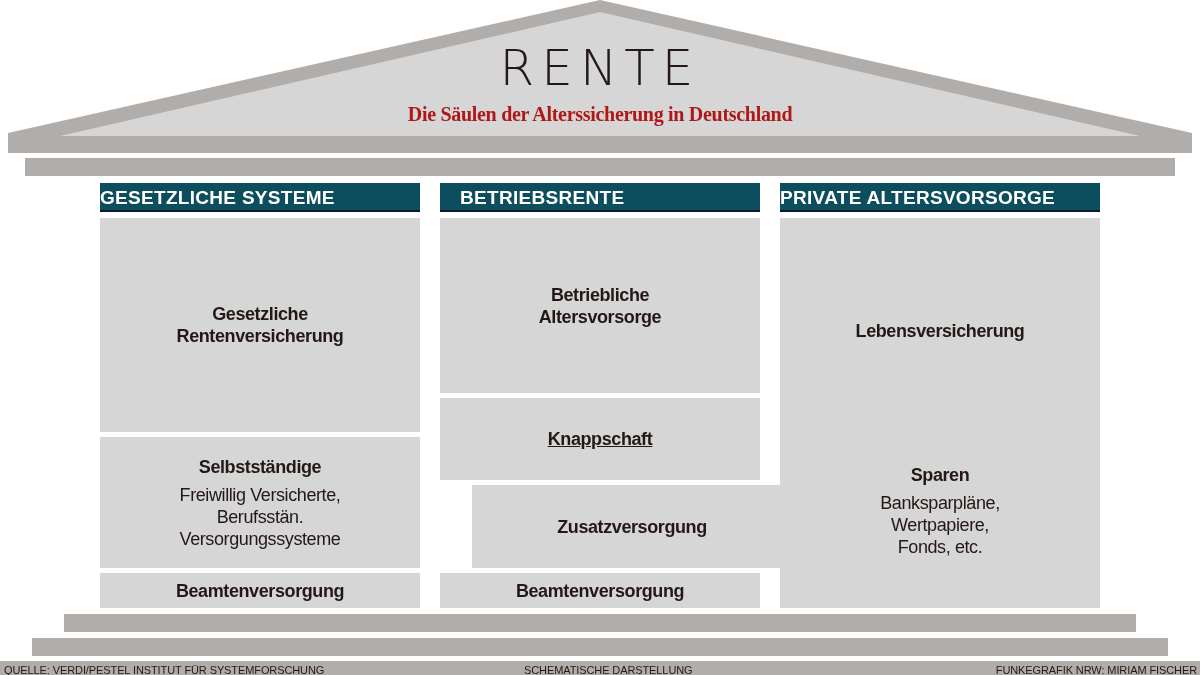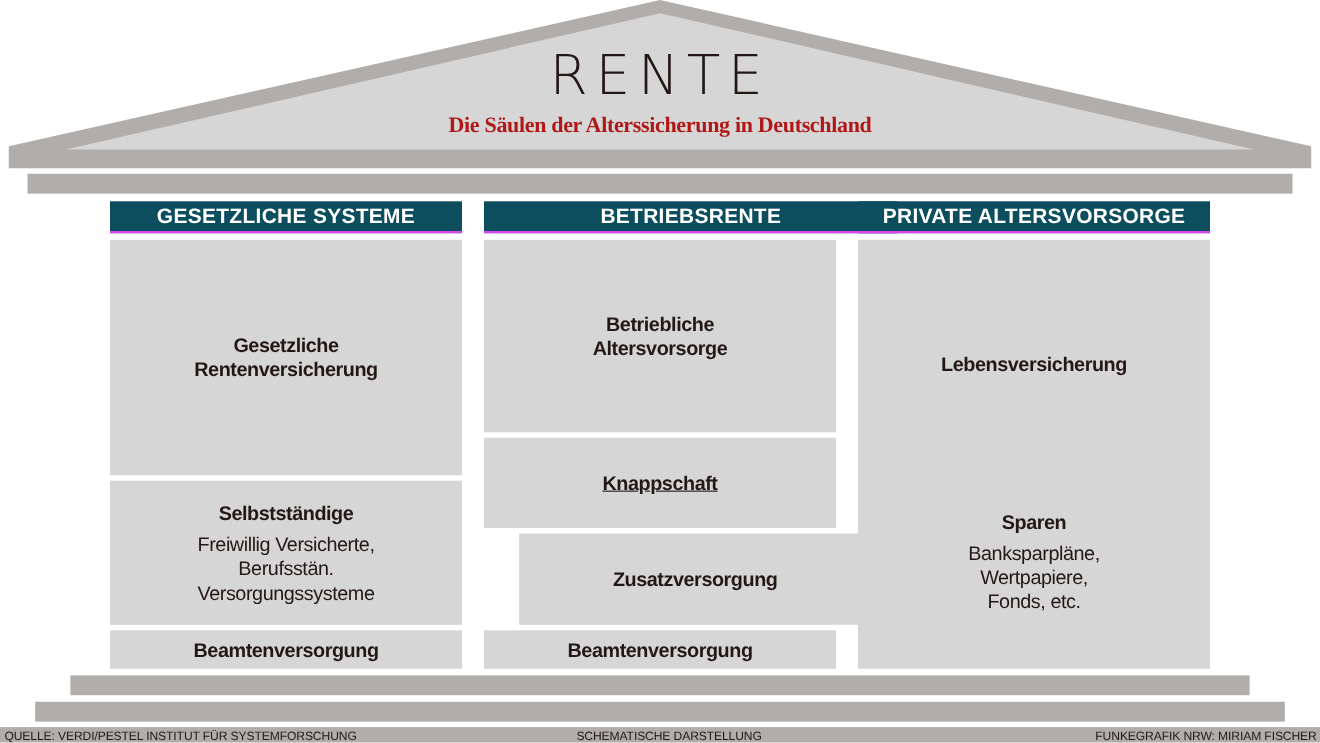--- a/index.html
+++ b/index.html
@@ -16,22 +16,22 @@
   }
   .subtitle {
     position: absolute; left: 0; width: 1200px; top: 102px; text-align: center;
     font-family: Liberation Serif, serif; font-weight: bold;
     font-size: 20px; color: #b01818; line-height: 24px; letter-spacing: -0.3px;
   }
   .bar { position: absolute; background: #b0adab; }
   .col-header {
     position: absolute; height: 29px; background: #0c4e5e;
     color: #ffffff; font-weight: bold; font-size: 19px; line-height: 29px;
-    text-align: center; letter-spacing: 0.3px;
-    border-bottom: 2px solid #d946ef;
+    letter-spacing: 0.3px;
+    border-bottom: 2px solid #0f172a;
     box-sizing: border-box;
   }
   .cell {
     position: absolute; background: #d6d6d6; color: #231815;
     display: flex; flex-direction: column; align-items: center; justify-content: center;
     text-align: center; box-sizing: border-box;
   }
   .cell .bold { font-weight: bold; font-size: 18px; line-height: 22px; letter-spacing: -0.4px; }
   .cell .sub { font-weight: normal; font-size: 18px; line-height: 22px; margin-top: 6px; letter-spacing: -0.4px; }
   .footer {
@@ -63,21 +63,21 @@
   <div class="sub">
     <div>Freiwillig Versicherte,</div>
     <div>Berufsstän.</div>
     <div>Versorgungssysteme</div>
   </div>
 </div>
 <div class="cell" style="left:100px; top:573px; width:320px; height:35px;">
   <div class="bold">Beamtenversorgung</div>
 </div>
 
-<div class="col-header" style="left:440px; top:183px; width:376px;">BETRIEBSRENTE</div>
+<div class="col-header" style="left:440px; top:183px; width:320px;padding-left:20px;">BETRIEBSRENTE</div>
 <div class="cell" style="left:440px; top:218px; width:320px; height:175px;">
   <div class="bold">Betriebliche</div>
   <div class="bold">Altersvorsorge</div>
 </div>
 <div class="cell" style="left:440px; top:398px; width:320px; height:82px;text-decoration:underline;">
   <div class="bold">Knappschaft</div>
 </div>
 <div class="cell" style="left:440px; top:485px; width:320px; height:83px;margin-left:32px;">
   <div class="bold">Zusatzversorgung</div>
 </div>

